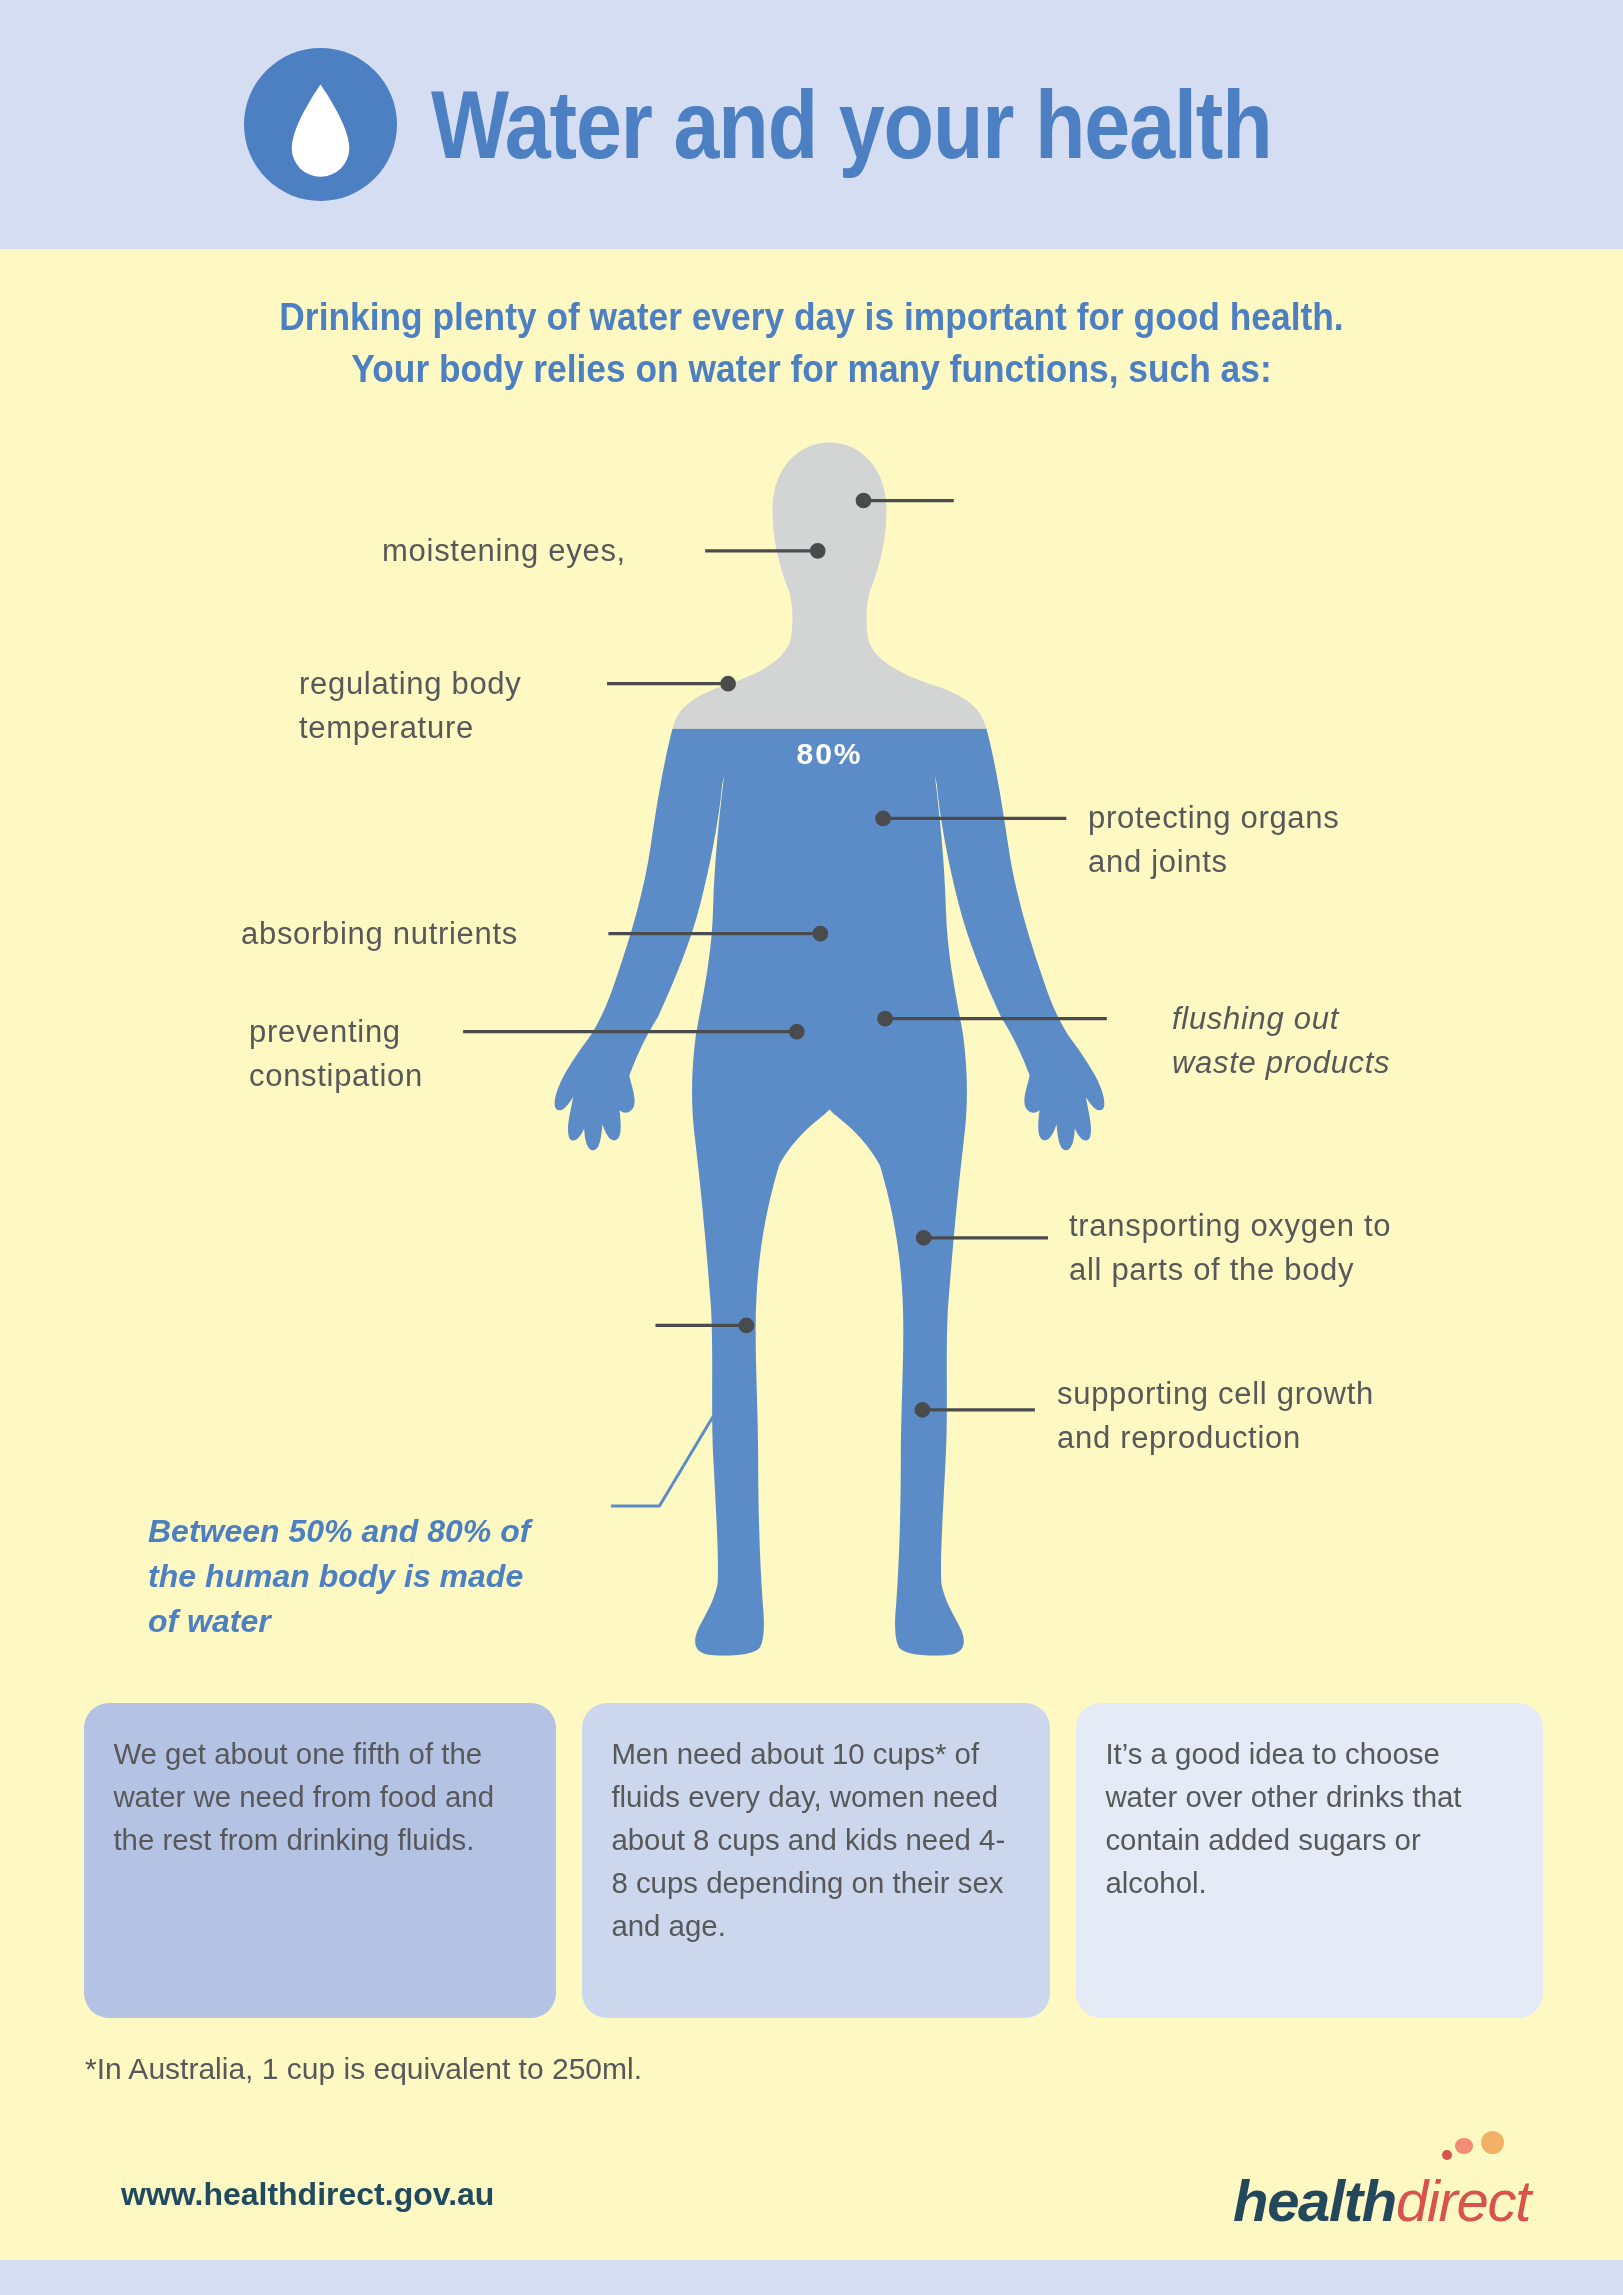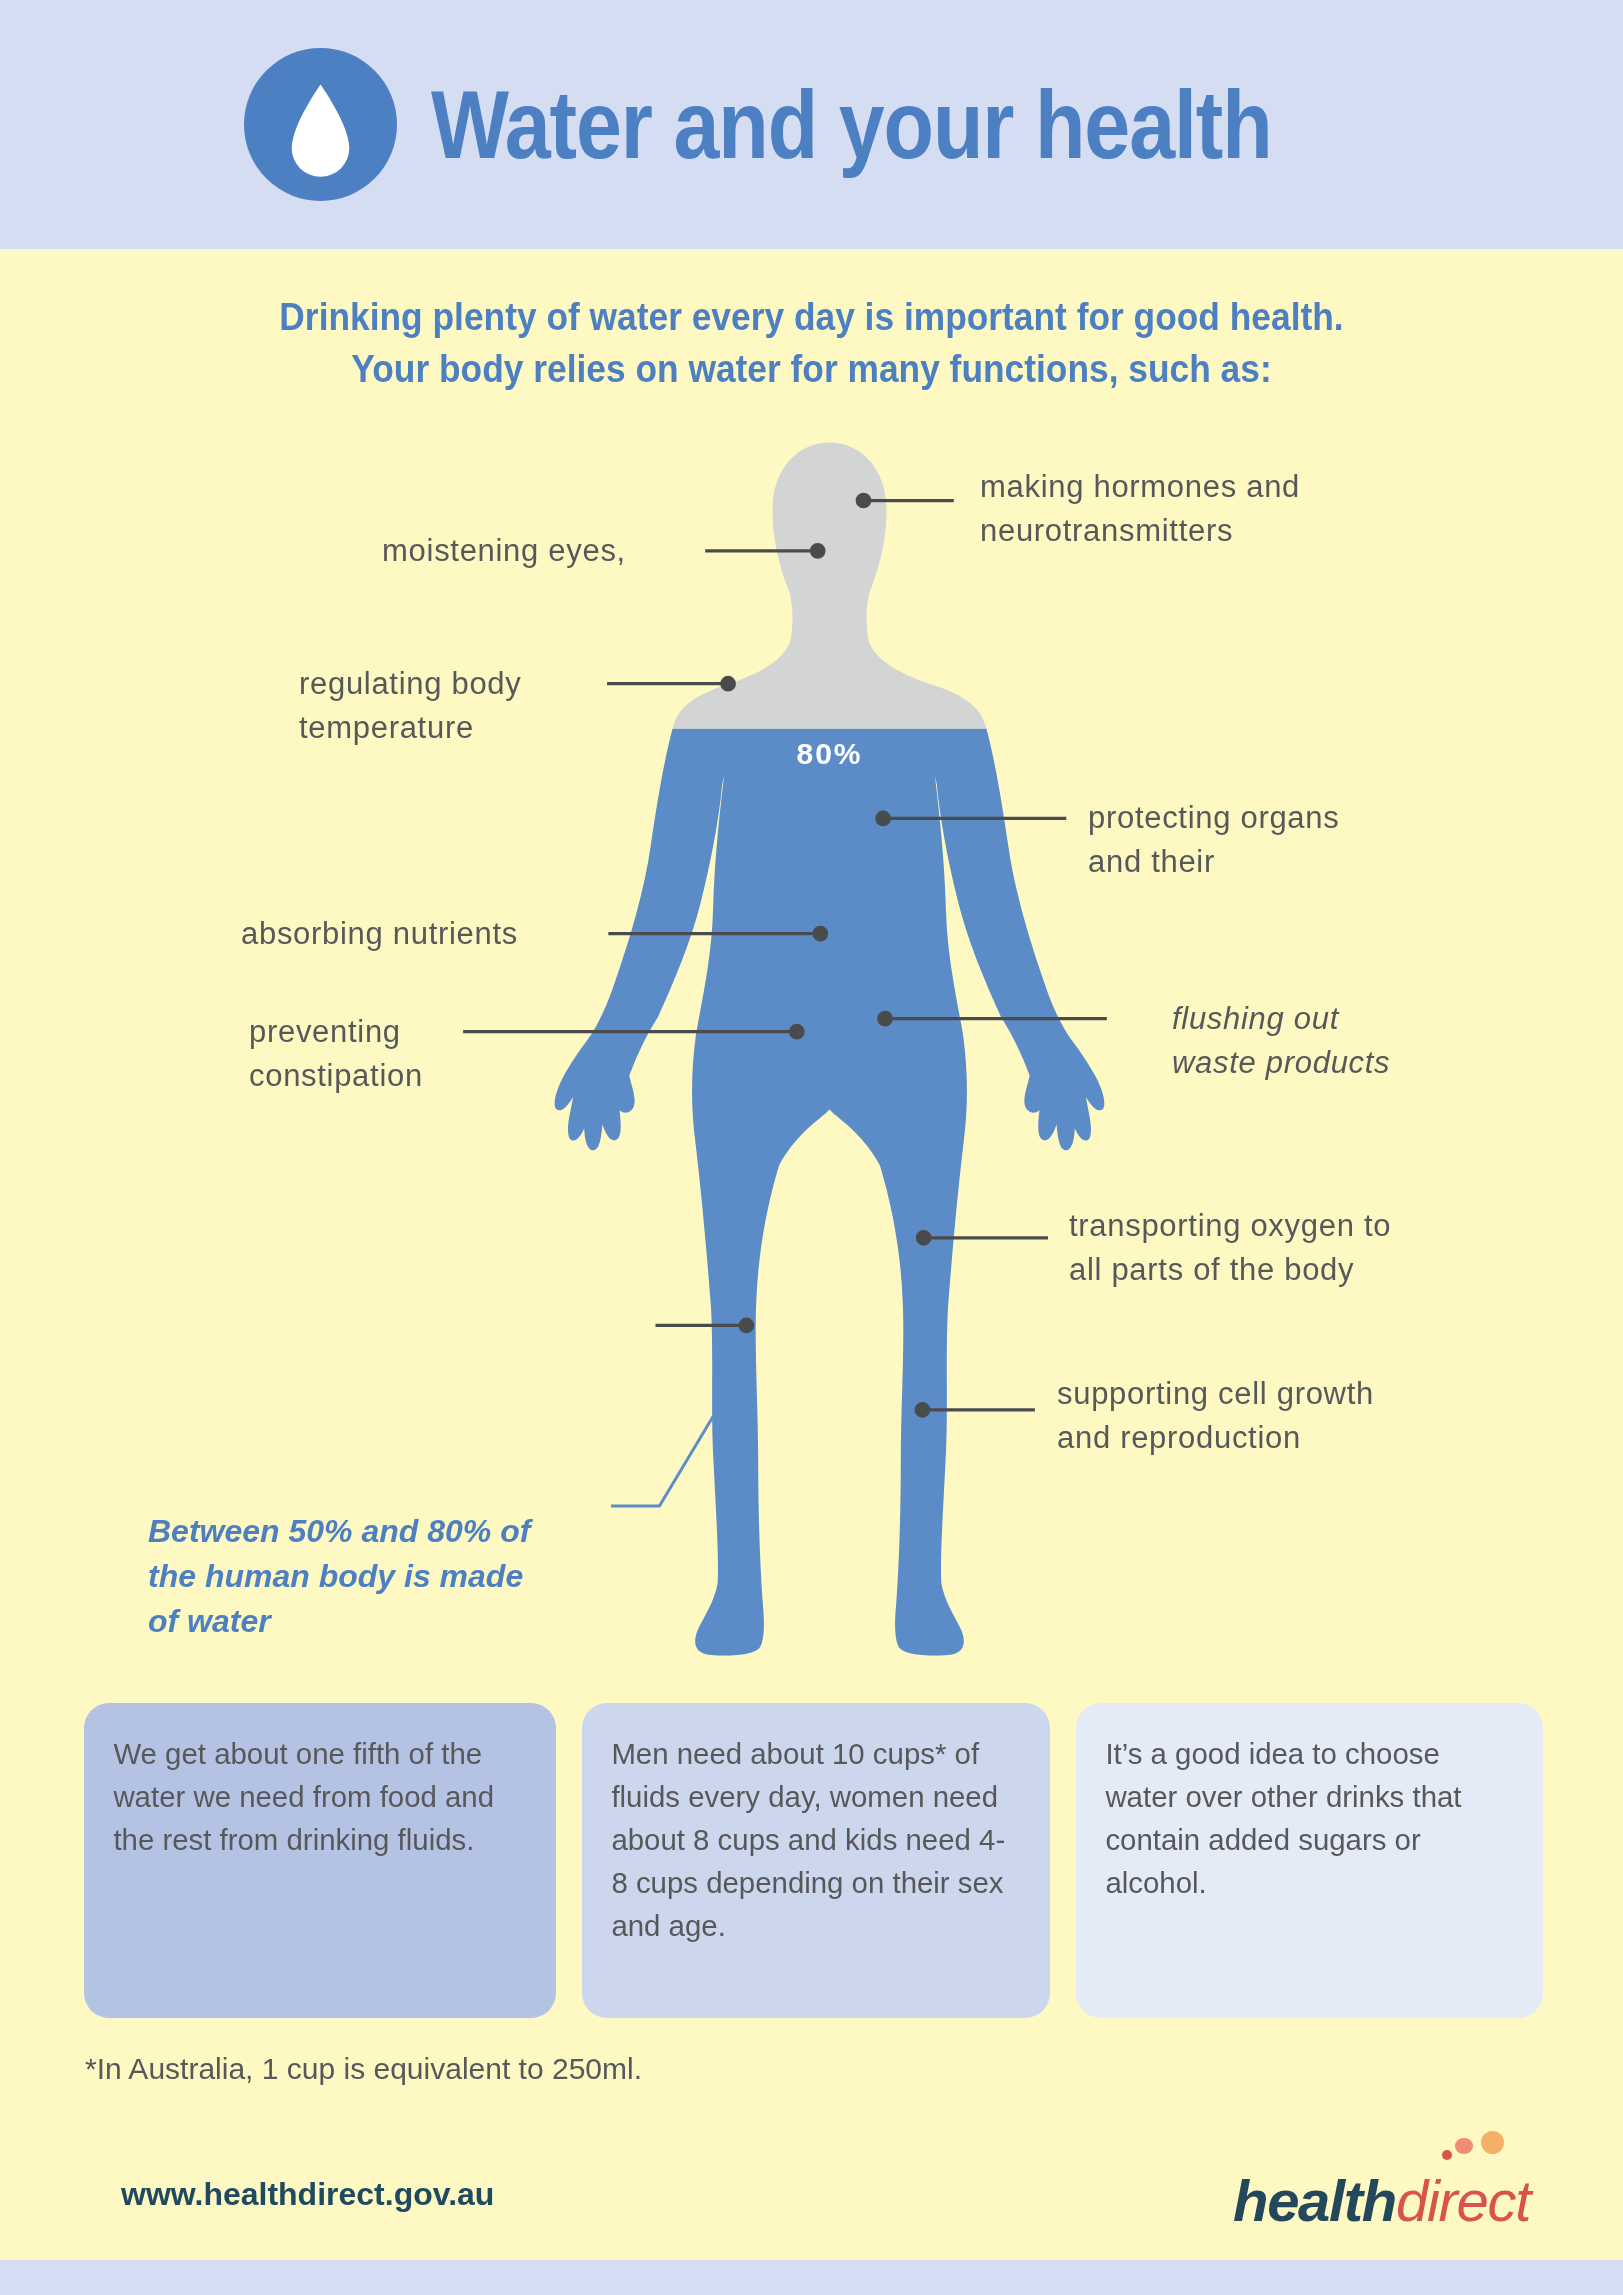--- a/index.html
+++ b/index.html
@@ -172,37 +172,33 @@
       <circle cx="1412" cy="1892" r="9.5"></circle>
       <line x1="1002" y1="2026" x2="1139" y2="2026"></line>
       <circle cx="1141" cy="2026" r="9.5"></circle>
       <line x1="1412" y1="2155" x2="1582" y2="2155"></line>
       <circle cx="1410" cy="2155" r="9.5"></circle>
     </g>
 
     <polyline points="934,2302 1008,2302 1098,2152" fill="none" stroke="#5b8cc8" stroke-width="4.5"></polyline>
   </svg>
 
-  <div class="body-label" style="left:980px;top:465px;">
-    <div>making hormones and</div>
-    <div>neurotransmitters</div>
-  </div>
 
   <div class="body-label centered" style="left:298px;top:529px;width:412px;">
     <div>moistening eyes,</div>
   </div>
 
   <div class="body-label" style="left:299px;top:662px;">
     <div>regulating body</div>
     <div>temperature</div>
   </div>
 
   <div class="body-label" style="left:1088px;top:796px;">
     <div>protecting organs</div>
-    <div>and their</div>
+    <div>and joints</div>
   </div>
 
   <div class="body-label" style="left:241px;top:912px;">
     <div>absorbing nutrients</div>
   </div>
 
   <div class="body-label" style="left:249px;top:1010px;">
     <div>preventing</div>
     <div>constipation</div>
   </div>

